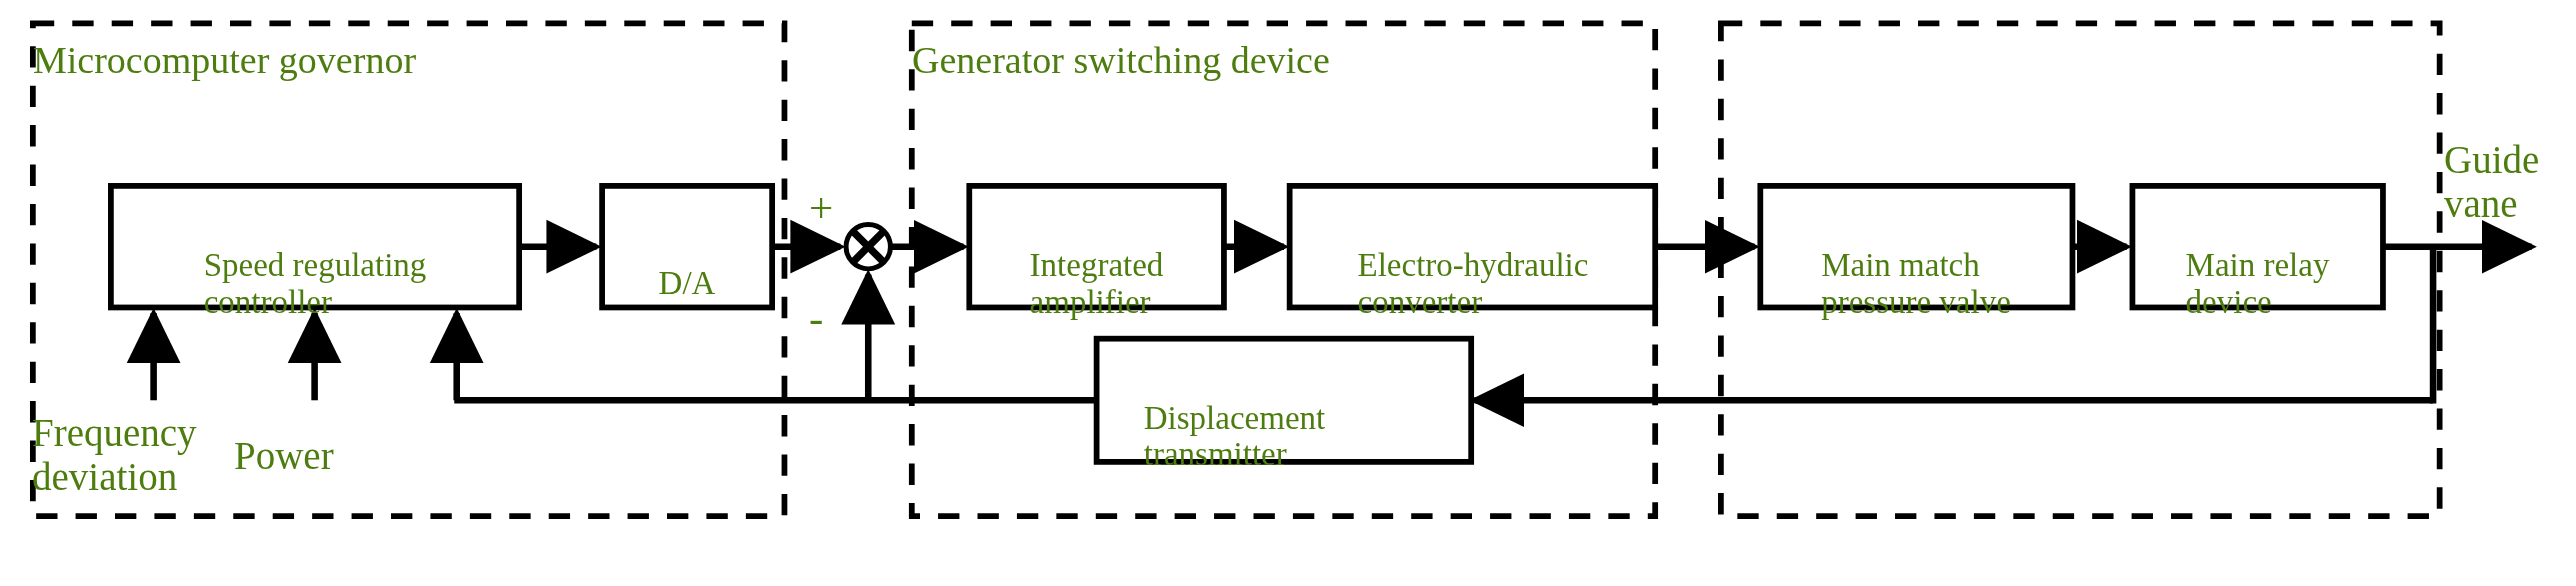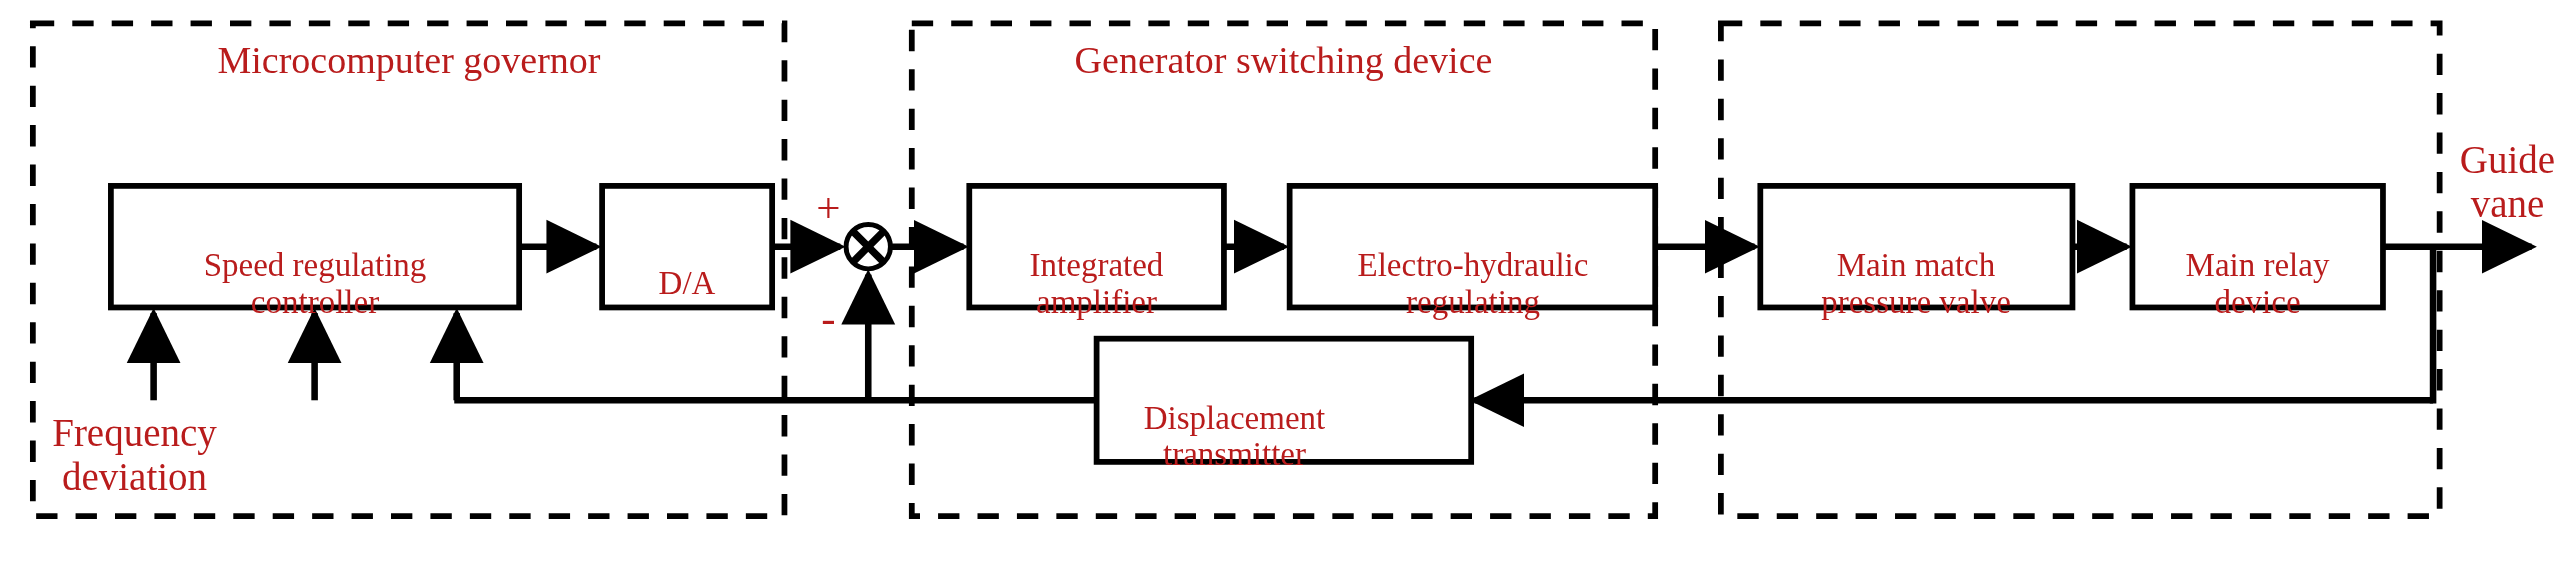--- a/index.html
+++ b/index.html
@@ -7,23 +7,22 @@
     position:relative;
     width:2576px;height:587px;
     background:#ffffff;
     font-family:"Liberation Serif","DejaVu Serif",serif;
     color:#000000;
     overflow:hidden;
   }
   #svgroot{position:absolute;left:0;top:0;width:2576px;height:587px;}
   .lbl{
     position:absolute;
-    text-align:center;
     line-height:1.12;
-    color:#b91c1c;
+    color:#4d7c0f;
     white-space:pre-line;
     pointer-events:none;
   }
   .grouptitle{font-size:38px;}
   .blocktext{font-size:33px;}
   .sidetext{font-size:39px;}
   .sign{font-size:43px;line-height:1;}
   .centerbox{
     display:flex;align-items:center;justify-content:center;
     width:100%;height:100%;
@@ -84,37 +83,38 @@
   </div>
   <div class="lbl blocktext" style="left:602px;top:186px;width:170px;height:122px;">
     <span class="centerbox">D/A</span>
   </div>
   <div class="lbl blocktext" style="left:969px;top:186px;width:255px;height:122px;">
     <span class="centerbox">Integrated
 amplifier</span>
   </div>
   <div class="lbl blocktext" style="left:1290px;top:186px;width:366px;height:122px;">
     <span class="centerbox">Electro-hydraulic
-regulating</span>
+converter</span>
   </div>
   <div class="lbl blocktext" style="left:2132px;top:186px;width:251px;height:122px;">
     <span class="centerbox">Main relay
 device</span>
   </div>
   <div class="lbl blocktext" style="left:1760px;top:186px;width:312px;height:122px;">
     <span class="centerbox">Main match
 pressure valve</span>
   </div>
   <div class="lbl blocktext" style="left:1047px;top:338px;width:375px;height:123px;">
     <span class="centerbox">Displacement
 transmitter</span>
   </div>
 
   <div class="lbl sign" style="left:809px;top:186px;width:39px;">+</div>
   <div class="lbl sign" style="left:809px;top:296px;width:39px;">-</div>
 
   <div class="lbl sidetext" style="left:32px;top:411px;width:205px;">Frequency
 deviation</div>
+  <div class="lbl sidetext" style="left:234px;top:434px;width:164px;">Power</div>
   <div class="lbl sidetext" style="left:2444px;top:138px;width:127px;">Guide
 vane</div>
 
 </div>
 
 
 </body></html>

